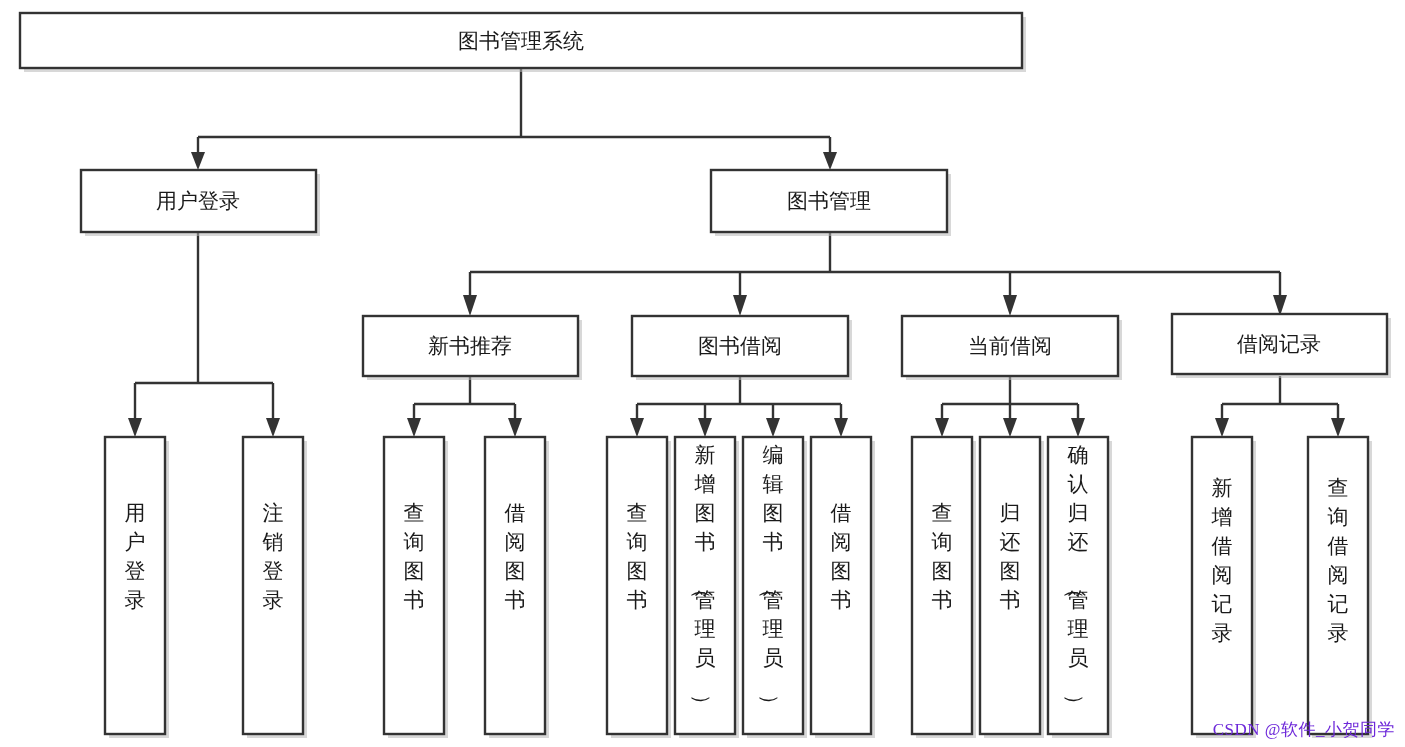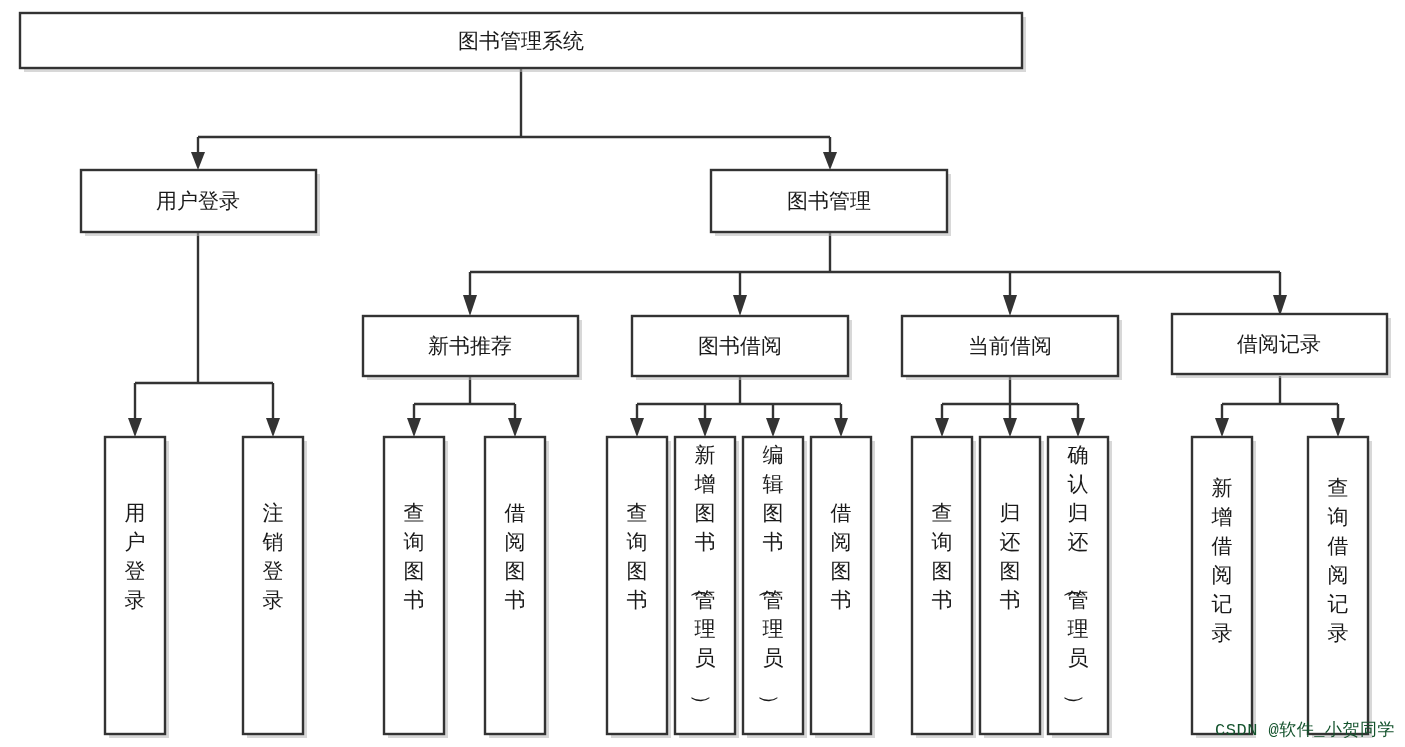--- a/index.html
+++ b/index.html
@@ -49,23 +49,23 @@
   .leaf-label {
     font-family: "Liberation Sans", "DejaVu Sans", sans-serif;
     fill: #1a1a1a;
     font-size: 21px;
     text-anchor: middle;
   }
   .watermark {
     position: absolute;
     right: 10px;
     bottom: 6px;
-    font-family: Liberation Mono, monospace;
+    font-family: Liberation Serif, serif;
     font-size: 17px;
-    color: #14532d;
+    color: #6d28d9;
     letter-spacing: 0.5px;
     white-space: nowrap;
     user-select: none;
   }
 </style>
 </head>
 <body>
 
 <svg id="chart-root" viewBox="0 0 1405 747" xmlns="http://www.w3.org/2000/svg">
 

